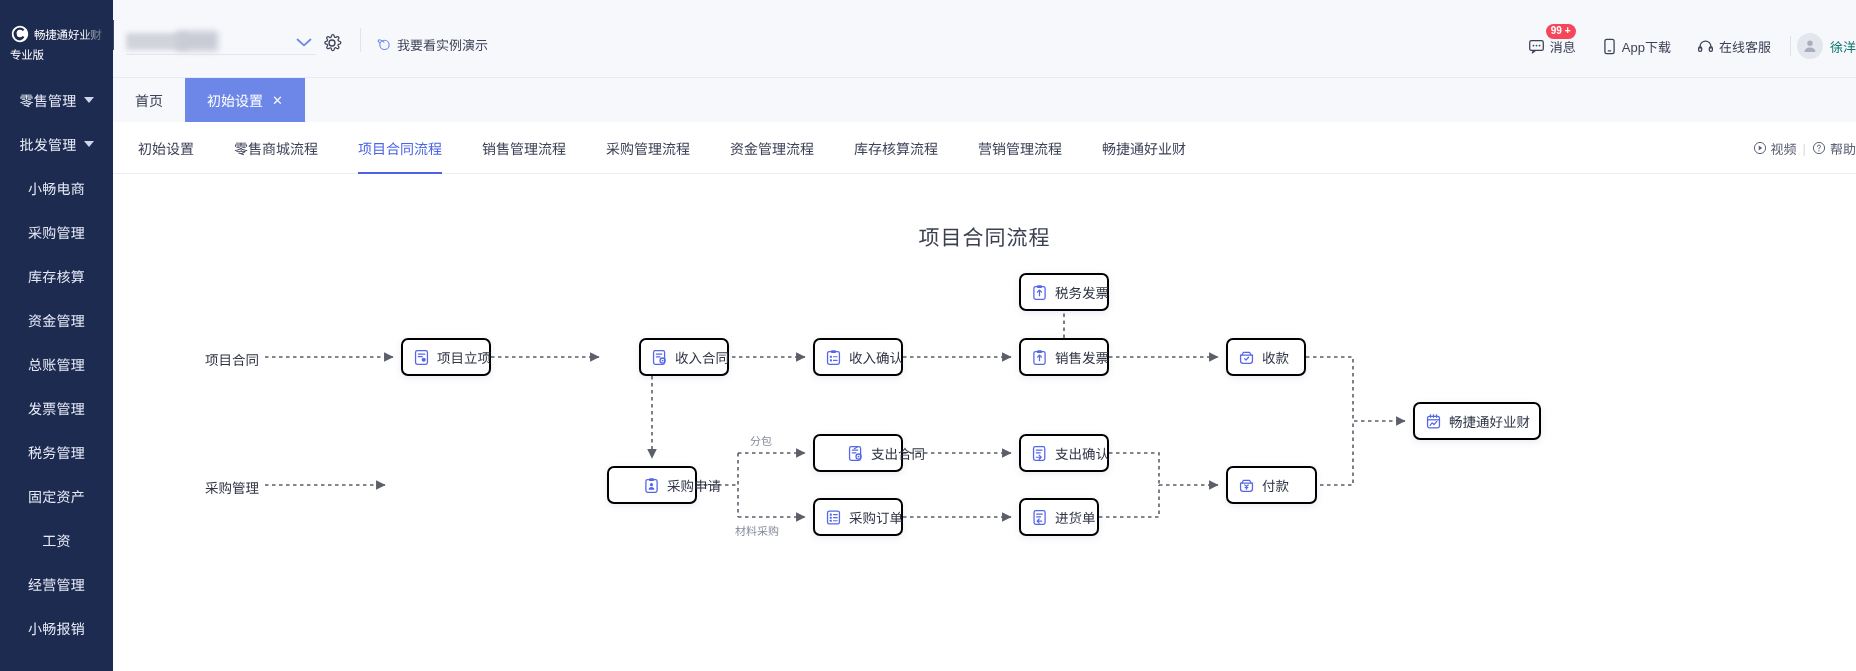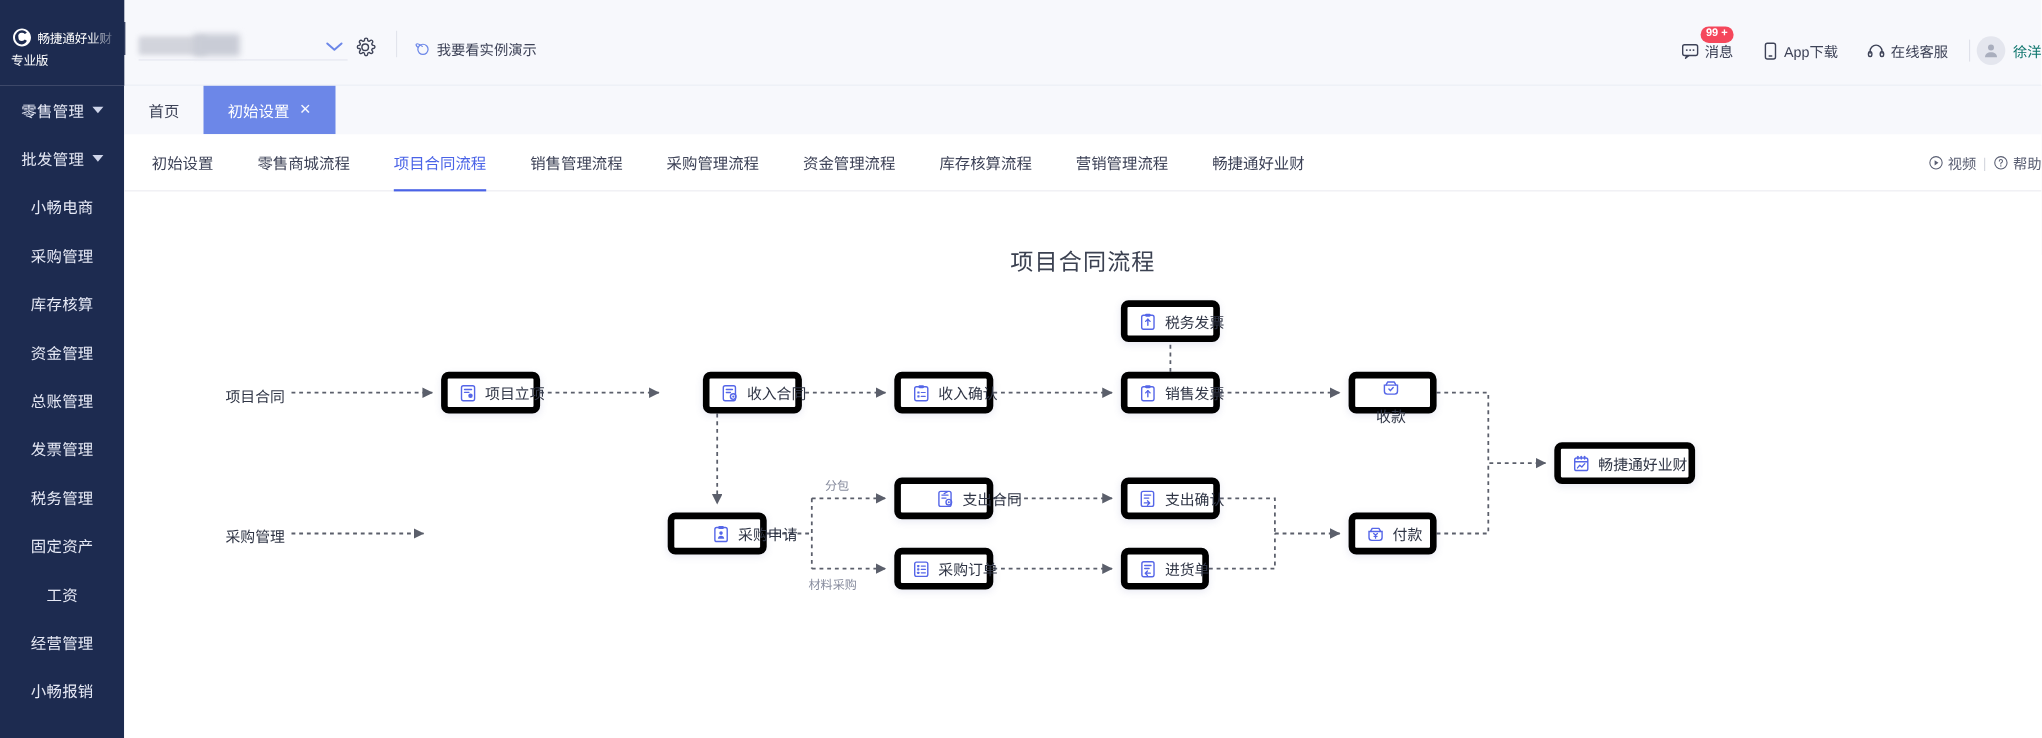--- a/index.html
+++ b/index.html
@@ -144,21 +144,21 @@
     position:absolute; left:0; top:99px; width:1743px; text-align:center;
     font-size:21px; color:#3b4151; letter-spacing:1px;
   }
 
   
   .canvas { position:absolute; left:0; top:52px; width:1743px; height:497px; }
   .canvas svg.links { position:absolute; left:0; top:0; width:1743px; height:497px; }
 
   .node {
     position:absolute; height:38px;
-    background:#ffffff; border:6px solid #000000; border-radius:7px;
+    background:#ffffff; border:2px solid #000000; border-radius:7px;
     box-shadow: 0 2px 7px rgba(92,104,168,0.13);
     display:flex; align-items:center; gap:7px;
     padding:0 13px 0 10px;
     font-size:13.5px; color:#2f3545; white-space:nowrap; cursor:pointer;
   }
   .node .nico { width:17px; height:17px; flex:0 0 auto; }
 
   .rowlabel {
     position:absolute; font-size:13.5px; color:#2f3545; white-space:nowrap;
   }
@@ -469,21 +469,21 @@
         <div class="node" style="left:906px; top:164px; width:90px;">
           <svg class="nico" viewBox="0 0 20 20">
             <rect x="3.4" y="3" width="13.2" height="15" rx="2" fill="none" stroke="#5566e8" stroke-width="1.5"></rect>
             <rect x="7" y="1.4" width="6" height="3.2" rx="1.2" fill="#5566e8"></rect>
             <path d="M10 13.8V7.4" stroke="#5566e8" stroke-width="1.5" stroke-linecap="round"></path>
             <path d="M7.6 9.6L10 7.2l2.4 2.4" fill="none" stroke="#5566e8" stroke-width="1.5" stroke-linecap="round" stroke-linejoin="round"></path>
           </svg>
           <span>销售发票</span>
         </div>
 
-        <div class="node" style="left:1113px; top:164px; width:80px;flex-direction:column;">
+        <div class="node" style="left:1113px; top:164px; width:80px;">
           <svg class="nico" viewBox="0 0 20 20">
             <path d="M3 7.2h14v6.6a3 3 0 0 1-3 3H6a3 3 0 0 1-3-3z" fill="none" stroke="#5566e8" stroke-width="1.5"></path>
             <path d="M4.6 7.2l1.8-3.3h7.2l1.8 3.3" fill="none" stroke="#5566e8" stroke-width="1.5" stroke-linejoin="round"></path>
             <path d="M7.8 11.3l1.6 1.8 3-3.4" fill="none" stroke="#5566e8" stroke-width="1.5" stroke-linecap="round" stroke-linejoin="round"></path>
           </svg>
           <span>收款</span>
         </div>
 
         <div class="node" style="left:1300px; top:228px; width:128px;">
           <svg class="nico" viewBox="0 0 20 20">
@@ -545,21 +545,21 @@
         <div class="node" style="left:906px; top:324px; width:80px;">
           <svg class="nico" viewBox="0 0 20 20">
             <rect x="3.6" y="2" width="13" height="16" rx="2" fill="none" stroke="#5566e8" stroke-width="1.5"></rect>
             <line x1="6.6" y1="6" x2="13.4" y2="6" stroke="#5566e8" stroke-width="1.4" stroke-linecap="round"></line>
             <line x1="6.6" y1="9.2" x2="11.4" y2="9.2" stroke="#5566e8" stroke-width="1.4" stroke-linecap="round"></line>
             <path d="M12.6 14.2H7.2M9.6 11.8L7.2 14.2l2.4 2.4" fill="none" stroke="#5566e8" stroke-width="1.4" stroke-linecap="round" stroke-linejoin="round"></path>
           </svg>
           <span>进货单</span>
         </div>
 
-        <div class="node" style="left:1113px; top:292px; width:80px;">
+        <div class="node" style="left:1113px; top:292px; width:91px;">
           <svg class="nico" viewBox="0 0 20 20">
             <path d="M3 7.2h14v6.6a3 3 0 0 1-3 3H6a3 3 0 0 1-3-3z" fill="none" stroke="#5566e8" stroke-width="1.5"></path>
             <path d="M4.6 7.2l1.8-3.3h7.2l1.8 3.3" fill="none" stroke="#5566e8" stroke-width="1.5" stroke-linejoin="round"></path>
             <path d="M10 14.4V10.6M8 9.4l2 1.6 2-1.6M8.4 12.4h3.2" fill="none" stroke="#5566e8" stroke-width="1.4" stroke-linecap="round" stroke-linejoin="round"></path>
           </svg>
           <span>付款</span>
         </div>
 
       </div>
     </div>

